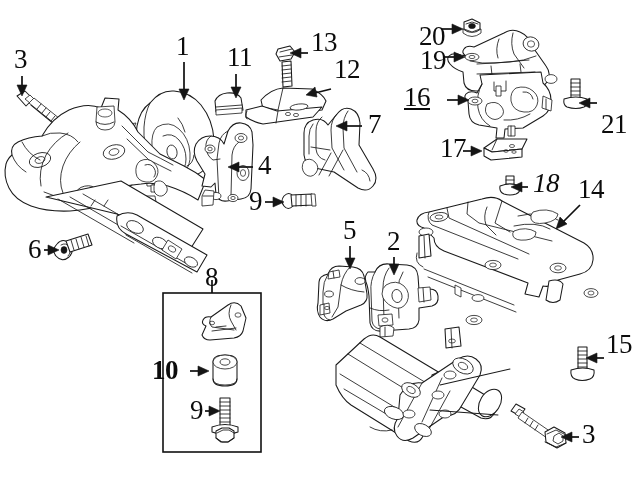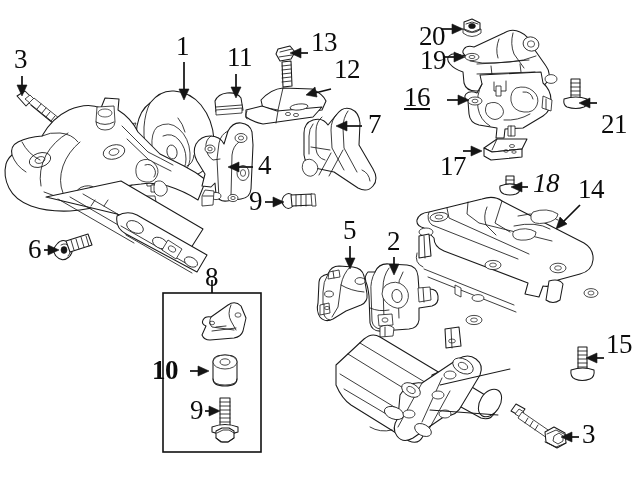--- a/index.html
+++ b/index.html
@@ -430,20 +430,20 @@
   <div class="calloutnum" style="left:205px;top:264px;">8</div>
   <div class="calloutnum" style="left:249px;top:188px;">9</div>
   <div class="calloutnum" style="left:190px;top:397px;">9</div>
   <div class="calloutnum" style="left:152px;top:357px;font-weight:bold;">10</div>
   <div class="calloutnum" style="left:227px;top:44px;">11</div>
   <div class="calloutnum" style="left:334px;top:56px;">12</div>
   <div class="calloutnum" style="left:311px;top:29px;">13</div>
   <div class="calloutnum" style="left:578px;top:176px;">14</div>
   <div class="calloutnum" style="left:606px;top:331px;">15</div>
   <div class="calloutnum" style="left:404px;top:84px;text-decoration:underline;">16</div>
-  <div class="calloutnum" style="left:440px;top:153px;">17</div>
+  <div class="calloutnum" style="left:440px;top:135px;">17</div>
   <div class="calloutnum" style="left:533px;top:170px;font-style:italic;">18</div>
   <div class="calloutnum" style="left:420px;top:47px;">19</div>
   <div class="calloutnum" style="left:419px;top:23px;">20</div>
   <div class="calloutnum" style="left:601px;top:87px;margin-top:24px;">21</div>
   <div class="calloutnum" style="left:582px;top:421px;">3</div>
 
 </div>
 
 </body></html>

